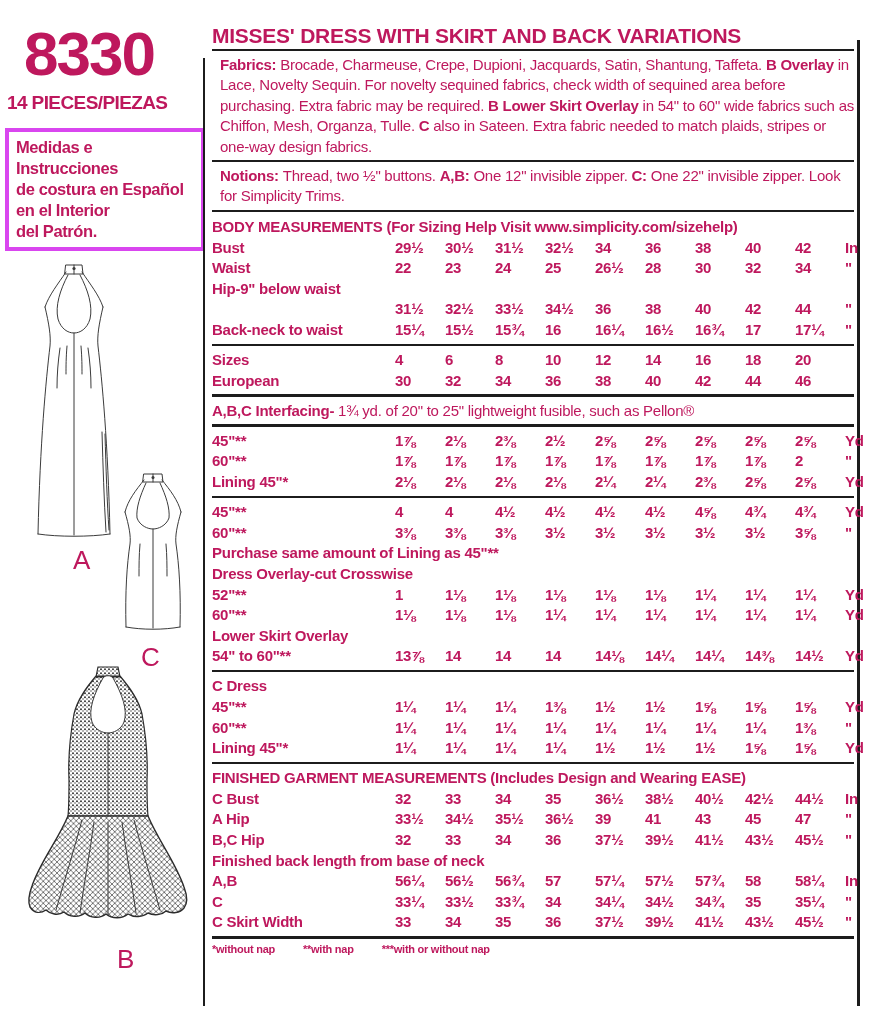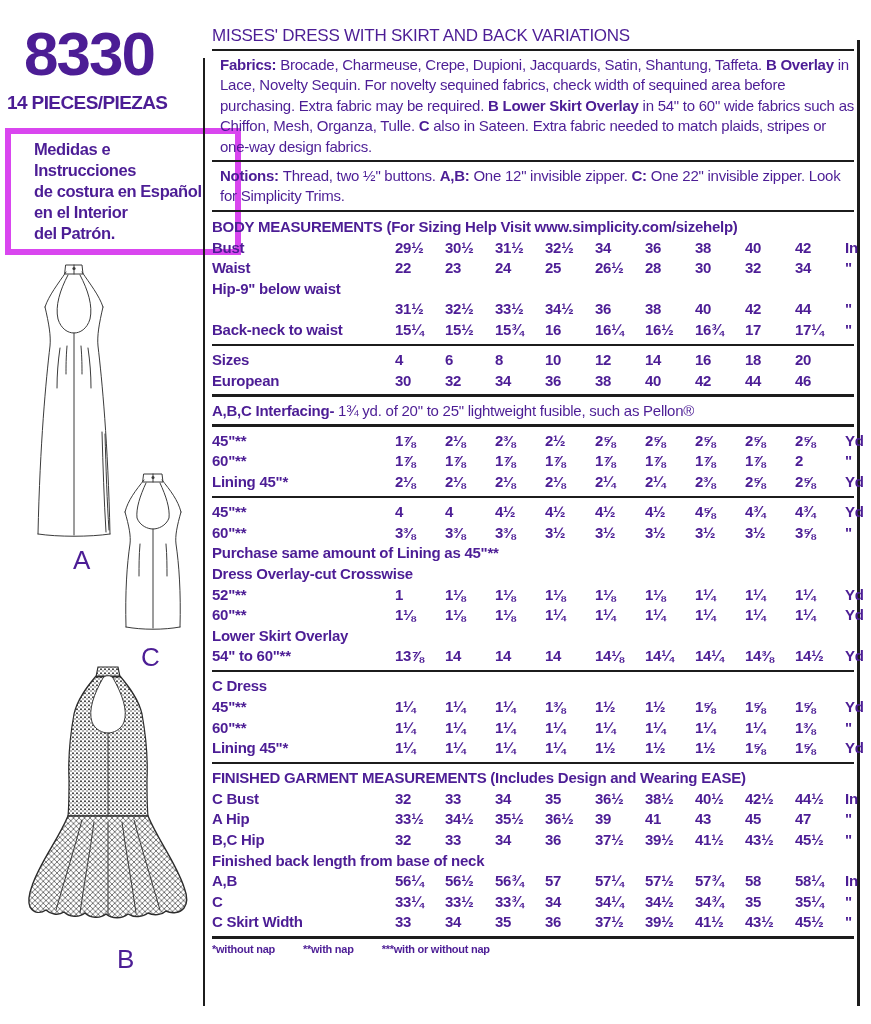--- a/index.html
+++ b/index.html
@@ -1,42 +1,42 @@
 <!DOCTYPE html>
 <html><head>
 <meta charset="utf-8">
 <style>
   html,body{margin:0;padding:0;background:#f3f2ee;}
   #page{position:relative;width:871px;height:1024px;background:#ffffff;
-        font-family:"Liberation Sans","DejaVu Sans",sans-serif;color:#4c1d95;overflow:hidden;}
+        font-family:"Liberation Sans","DejaVu Sans",sans-serif;color:#be185d;overflow:hidden;}
   .b{font-weight:700;}
 
   
   #left-col{position:absolute;left:0;top:0;width:202px;height:1024px;}
   #pattern-number{position:absolute;left:24px;top:18px;font-size:62px;font-weight:700;letter-spacing:-2px;}
   #pieces-count{position:absolute;left:7px;top:92px;font-size:19px;font-weight:700;letter-spacing:-0.6px;}
-  #spanish-box{position:absolute;left:5px;top:128px;width:178px;border:6px solid #d946ef;
-               padding:5px 23px;font-size:16.5px;font-weight:700;line-height:21px;
+  #spanish-box{position:absolute;left:5px;top:128px;width:178px;border:4px solid #d946ef;
+               padding:5px 7px;font-size:16.5px;font-weight:700;line-height:21px;
                letter-spacing:-0.4px;white-space:pre-line;}
   .fig-label{position:absolute;font-size:26px;font-weight:400;letter-spacing:0.5px;}
   #label-a{left:73px;top:545px;}
   #label-c{left:141px;top:642px;}
   #label-b{left:117px;top:944px;}
   .illus{position:absolute;}
   #illus-a{left:22px;top:262px;}
   #illus-c{left:112px;top:472px;}
   #illus-b{left:24px;top:664px;}
 
   
   #divider-v{position:absolute;left:203px;top:58px;width:2px;height:948px;background:#1c1c1c;}
   #edge-v{position:absolute;left:857px;top:40px;width:3px;height:966px;background:#1c1c1c;}
 
   
   #right-col{position:absolute;left:212px;top:26px;width:642px;letter-spacing:-0.25px;}
-  #page-title{font-size:17px;font-weight:400;line-height:20px;}
+  #page-title{font-size:21px;font-weight:700;line-height:20px;}
   .hr{background:#1c1c1c;height:1.5px;margin:3px 0 4px 0;}
   .hr.thick{height:2.5px;}
   .para{font-size:15px;line-height:20.5px;margin-left:8px;}
   .para.gap{margin-top:2px;}
 
   
   #meas-table{margin-top:5px;}
   .trow{font-size:15px;line-height:20.6px;height:20.6px;white-space:nowrap;}
   .trow.section{font-weight:700;}
   .trow.rowlabel{font-weight:700;}

